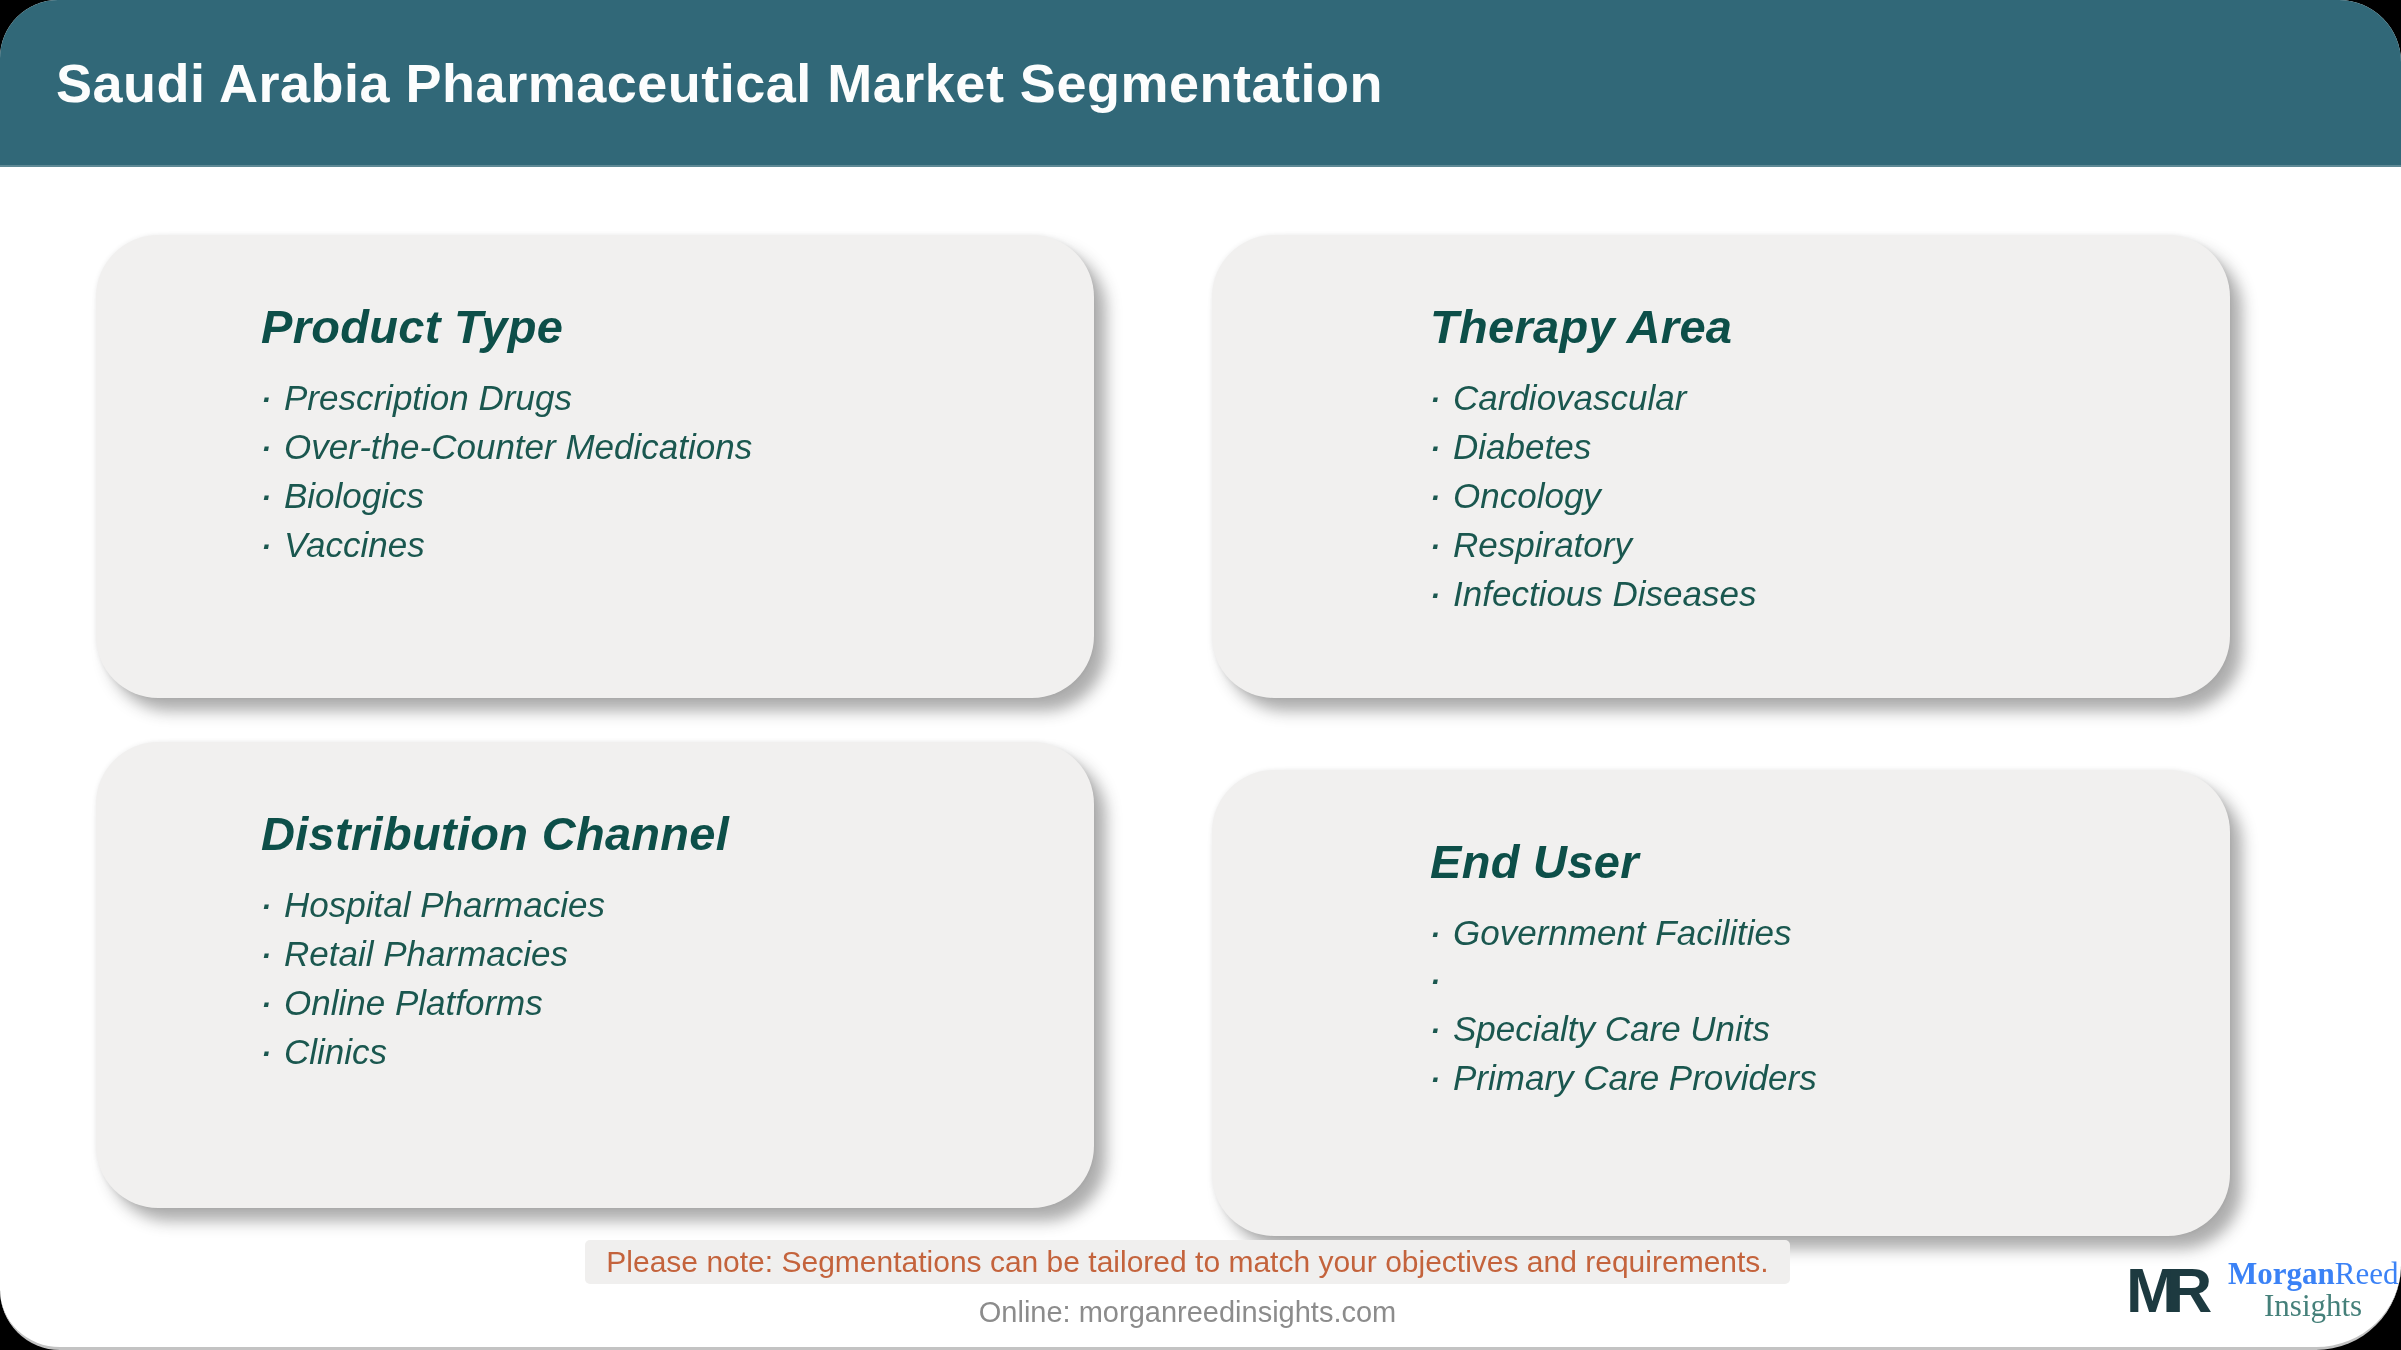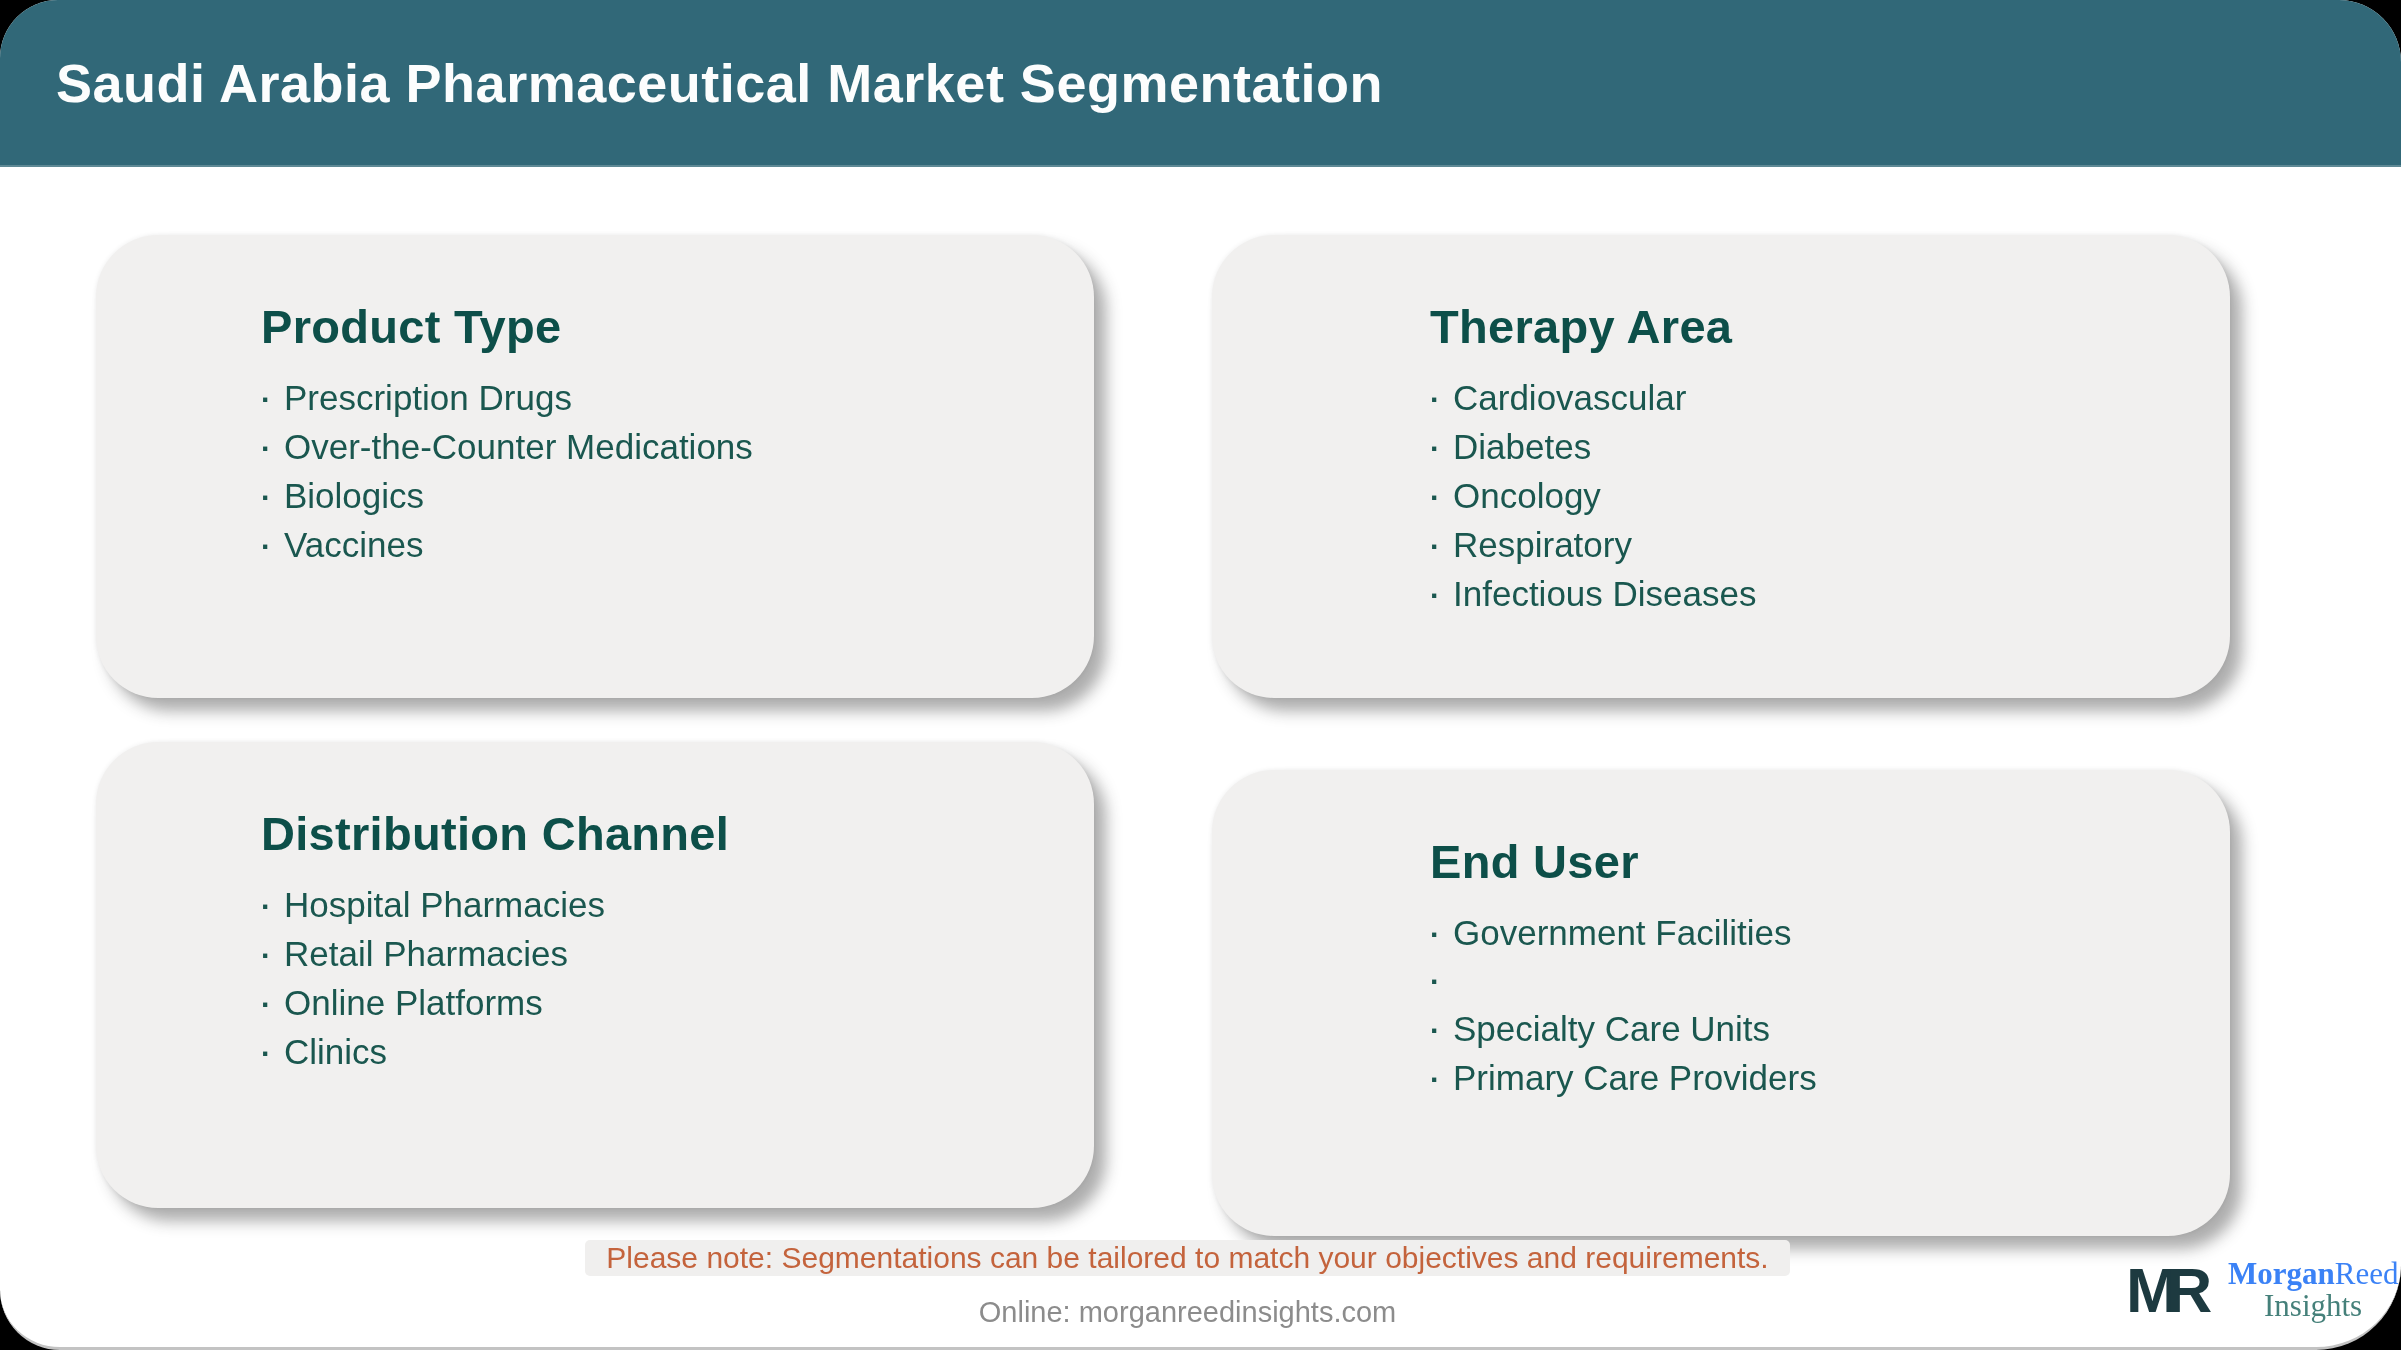--- a/index.html
+++ b/index.html
@@ -40,20 +40,21 @@
     padding-left: 56px;
     white-space: nowrap;
   }
   .card {
     position: absolute;
     background: #f1f0ef;
     border-radius: 62px;
     box-shadow: 12px 13px 15px rgba(40,40,40,0.38), 0 0 5px rgba(0,0,0,0.07);
     box-sizing: border-box;
     padding-top: 64px;
+    font-style: italic;
   }
   .card--tl { left: 96px;  top: 235px; width: 998px;  height: 463px; padding-left: 165px; }
   .card--tr { left: 1212px; top: 235px; width: 1018px; height: 463px; padding-left: 218px; }
   .card--bl { left: 96px;  top: 742px; width: 998px;  height: 466px; padding-left: 165px; }
   .card--br { left: 1212px; top: 770px; width: 1018px; height: 466px; padding-left: 218px; }
   .card-title {
     font-size: 47px;
     font-weight: 700;
     color: #0d4f49;
     letter-spacing: 0.3px;
@@ -71,21 +72,21 @@
   .bullet {
     margin-right: 13px;
     font-weight: 700;
     font-size: 30px;
   }
   .note-bar {
     position: absolute;
     left: 585px;
     top: 1240px;
     width: 1205px;
-    height: 36px;
+    height: 44px;
     background: #f0efee;
     border-radius: 5px;
     display: flex;
     align-items: center;
     justify-content: center;
   }
   .note-text {
     color: #c4633c;
     font-size: 30px;
     white-space: nowrap;

